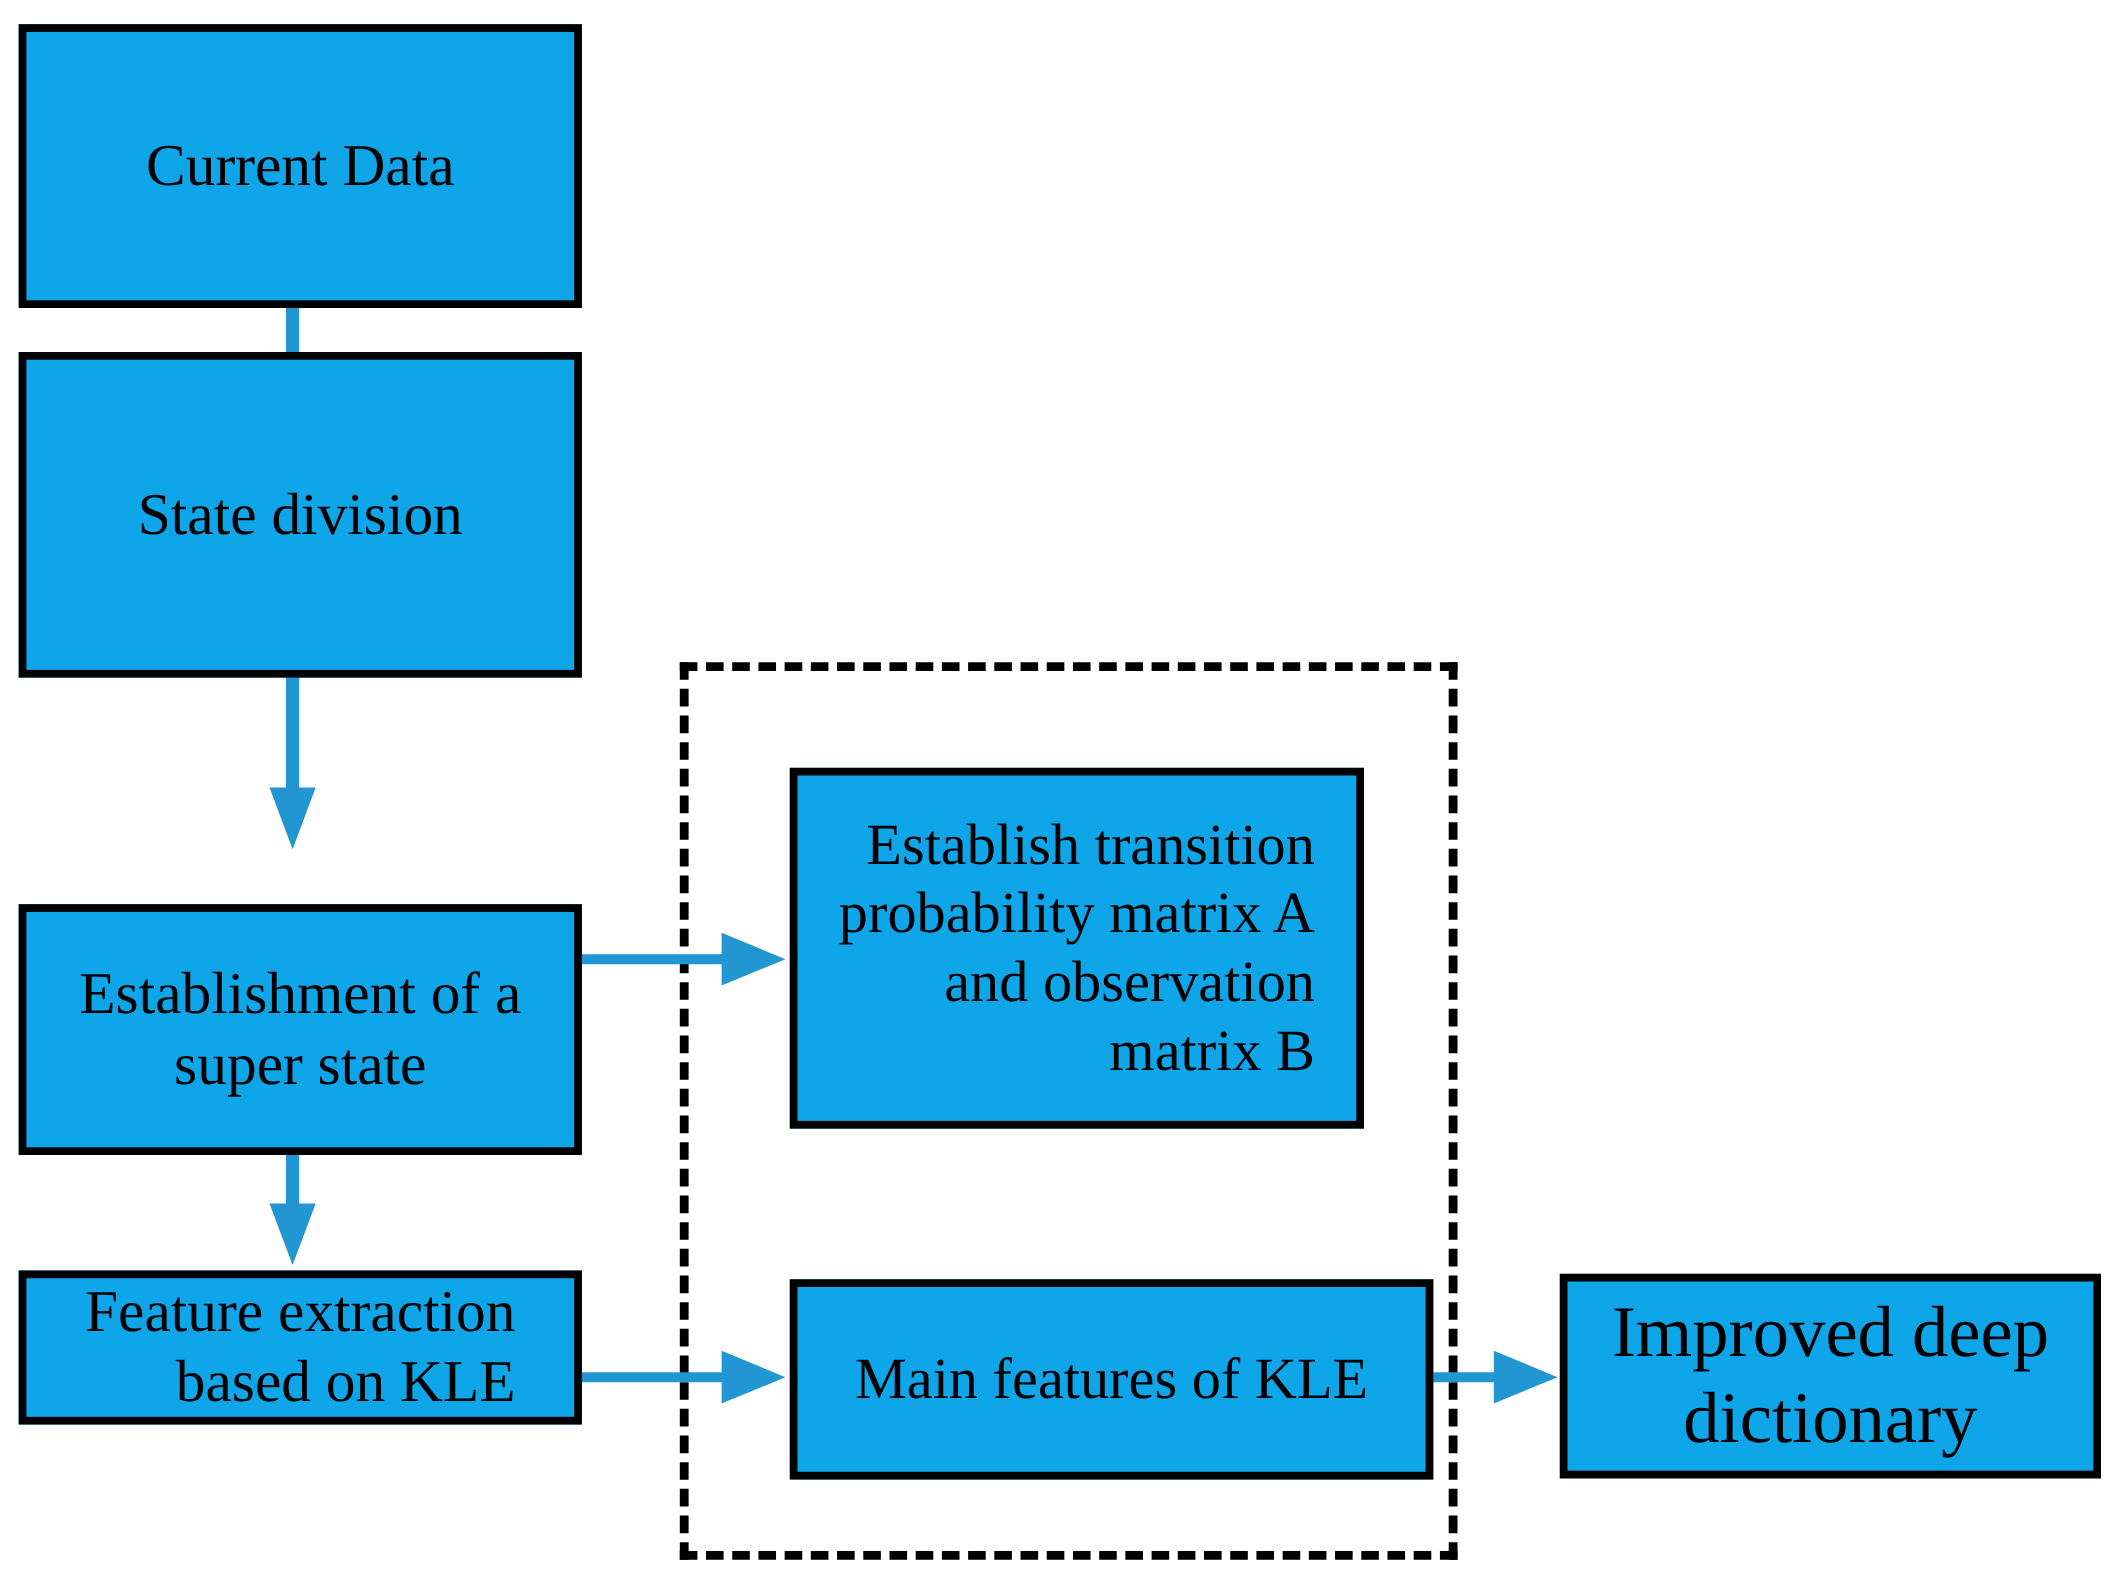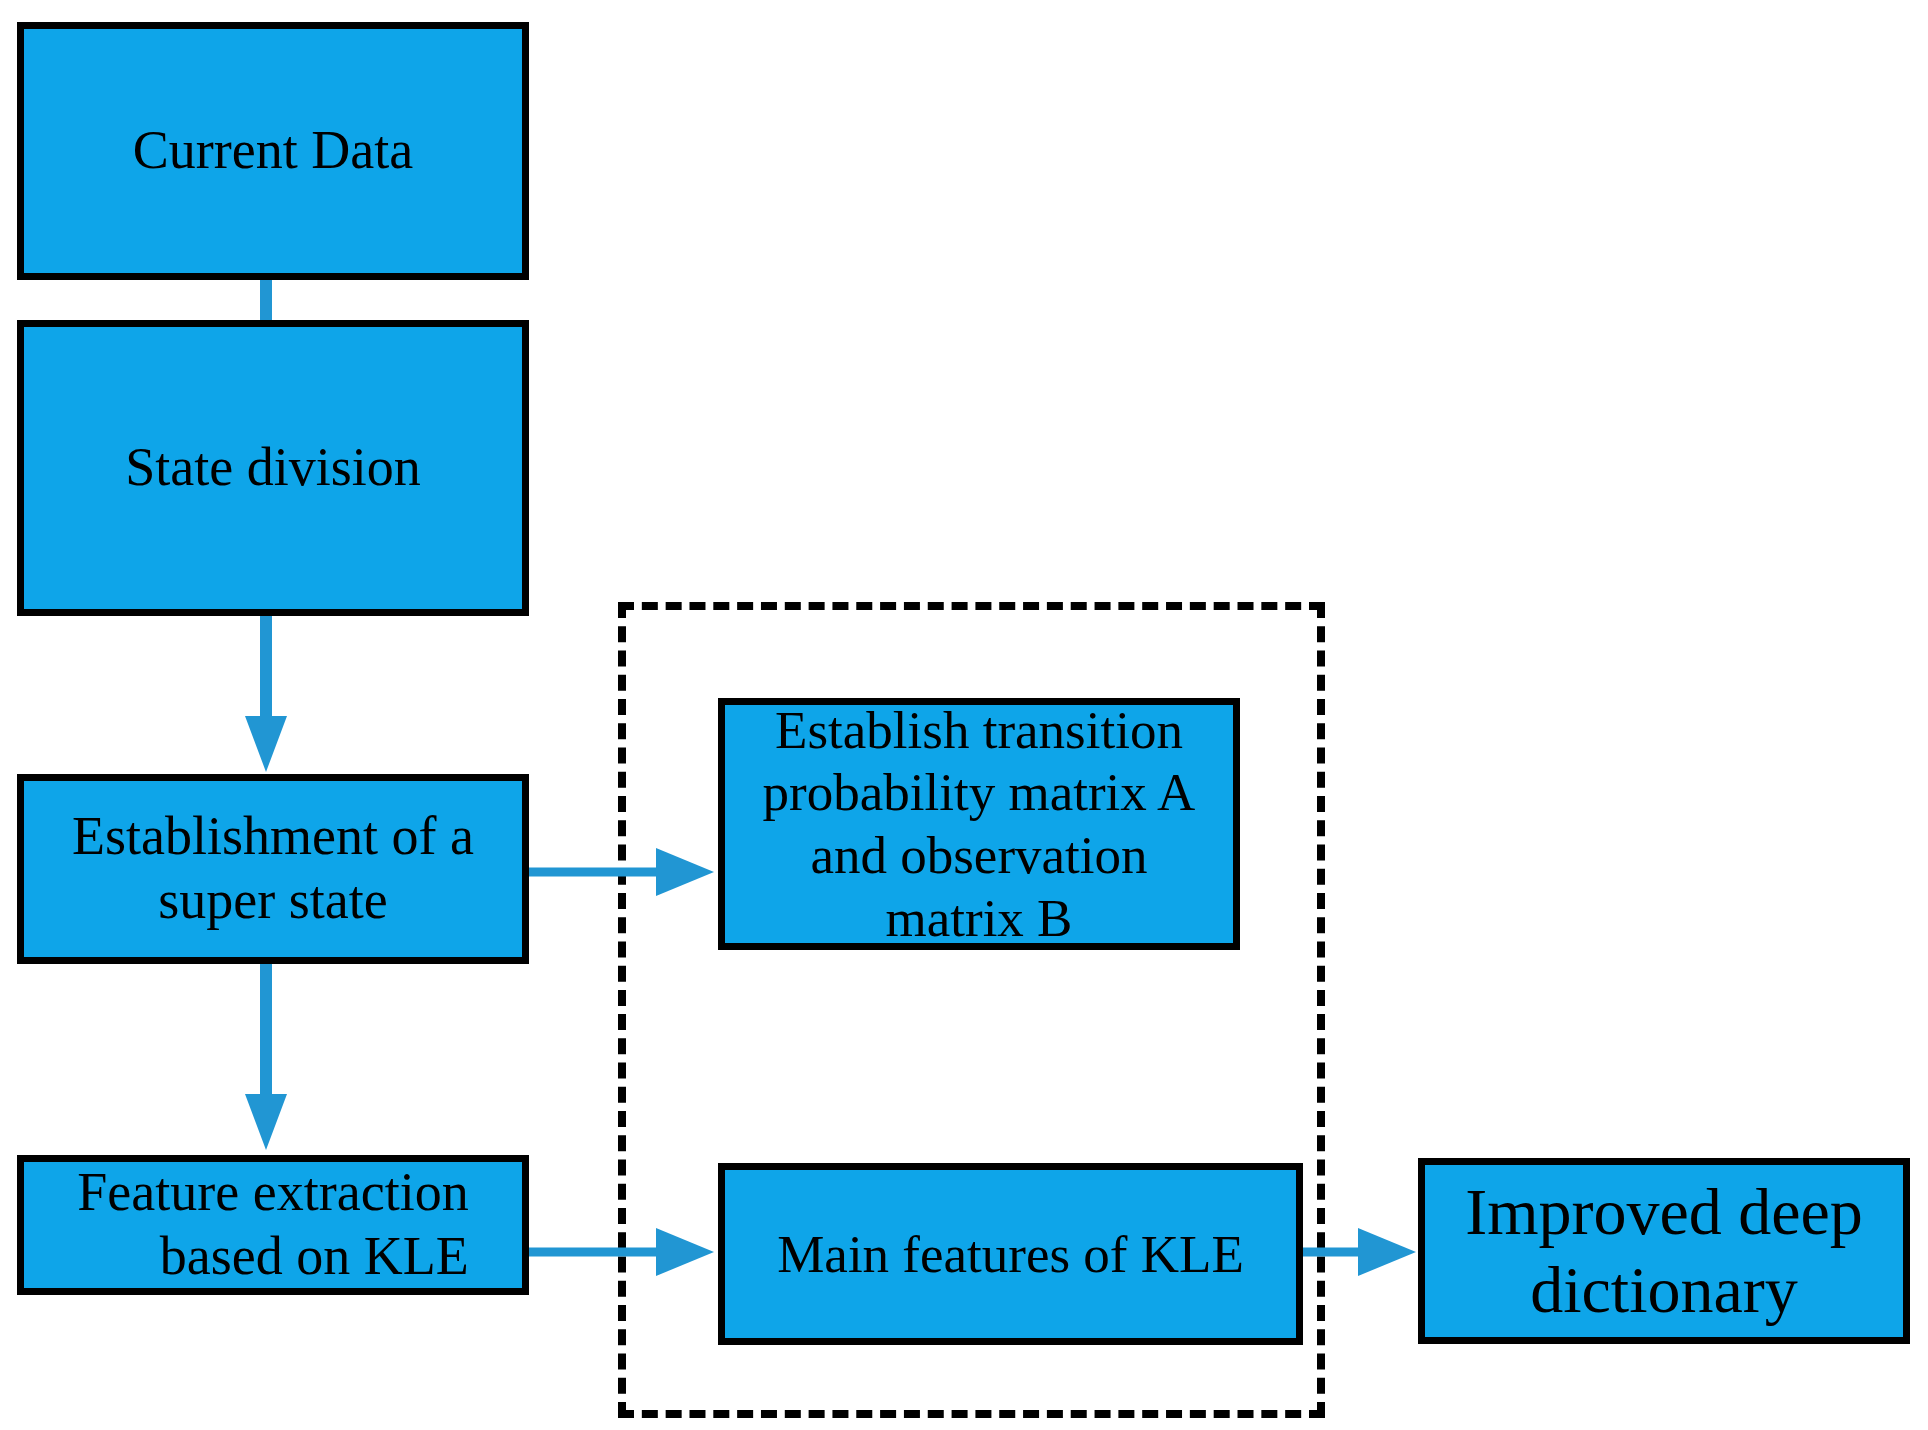--- a/index.html
+++ b/index.html
@@ -29,23 +29,23 @@
   }
   .node .label {
     display: block;
     line-height: 1.18;
     white-space: pre-line;
     padding: 0 10px;
   }
   
   #node-current-data   { left: 17px;   top: 22px;    width: 512px; height: 258px; font-size: 54px; }
   #node-state-division { left: 17px;   top: 320px;   width: 512px; height: 296px; font-size: 54px; }
-  #node-super-state    { left: 17px;   top: 774px;   width: 512px; height: 190px; font-size: 54px; }
+  #node-super-state    { left: 17px;   top: 822px;   width: 512px; height: 228px; font-size: 54px; }
   #node-feature-kle    { left: 17px;   top: 1155px;  width: 512px; height: 140px; font-size: 54px; text-align: right; }
-  #node-matrix-ab      { left: 718px;  top: 698px;   width: 522px; height: 252px; font-size: 53px; }
+  #node-matrix-ab      { left: 718px;  top: 698px;   width: 522px; height: 328px; font-size: 53px; text-align: right; }
   #node-main-features  { left: 718px;  top: 1163px;  width: 585px; height: 182px; font-size: 53px; }
   #node-deep-dict      { left: 1418px; top: 1158px;  width: 492px; height: 186px; font-size: 66px; }
 
   
   #group-hmm-kle {
     position: absolute;
     left: 618px;
     top: 602px;
     width: 707px;
     height: 816px;

